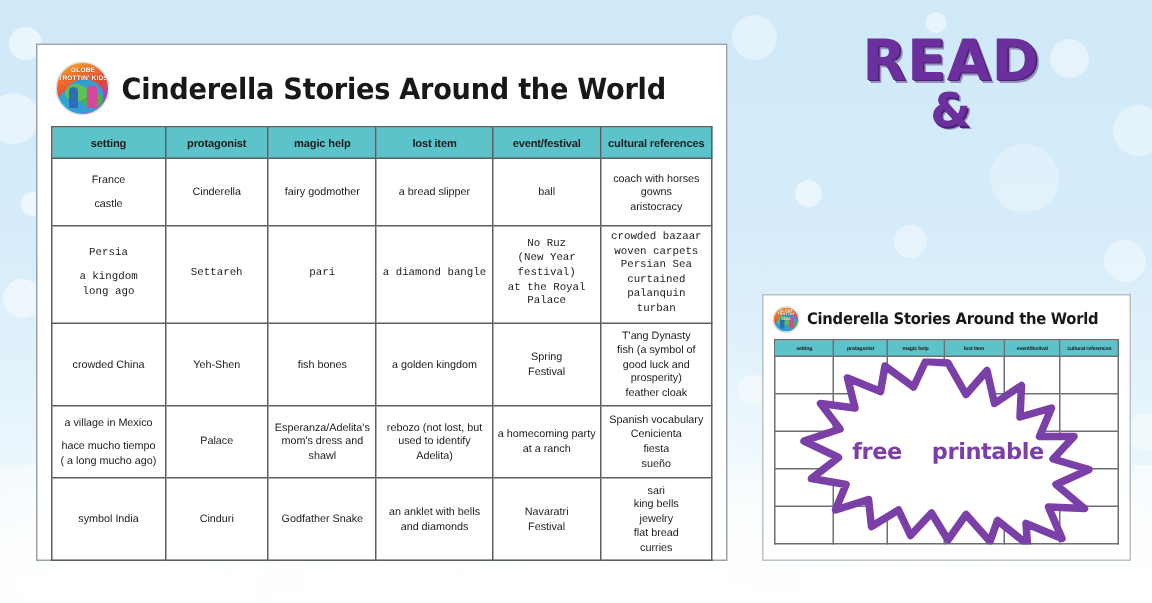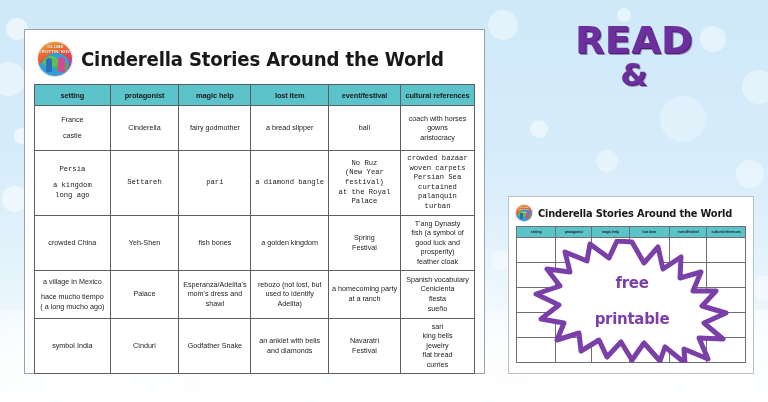--- a/index.html
+++ b/index.html
@@ -264,21 +264,21 @@
     width: 210px;
     height: 124px;
     z-index: 5;
     pointer-events: none;
   }
   #starburst svg { display: block; width: 100%; height: 100%; }
   #starburst .burst-label {
     position: absolute;
     inset: 0;
     display: flex;
-    flex-direction: column;
+    flex-direction: row;
     align-items: center;
     justify-content: center;
     font-family: "DejaVu Sans", sans-serif;
     font-weight: bold;
     color: #7b3fa8;
     font-size: 15px;
     line-height: 16px;
     letter-spacing: -0.3px;
     gap: 20px;
   }

